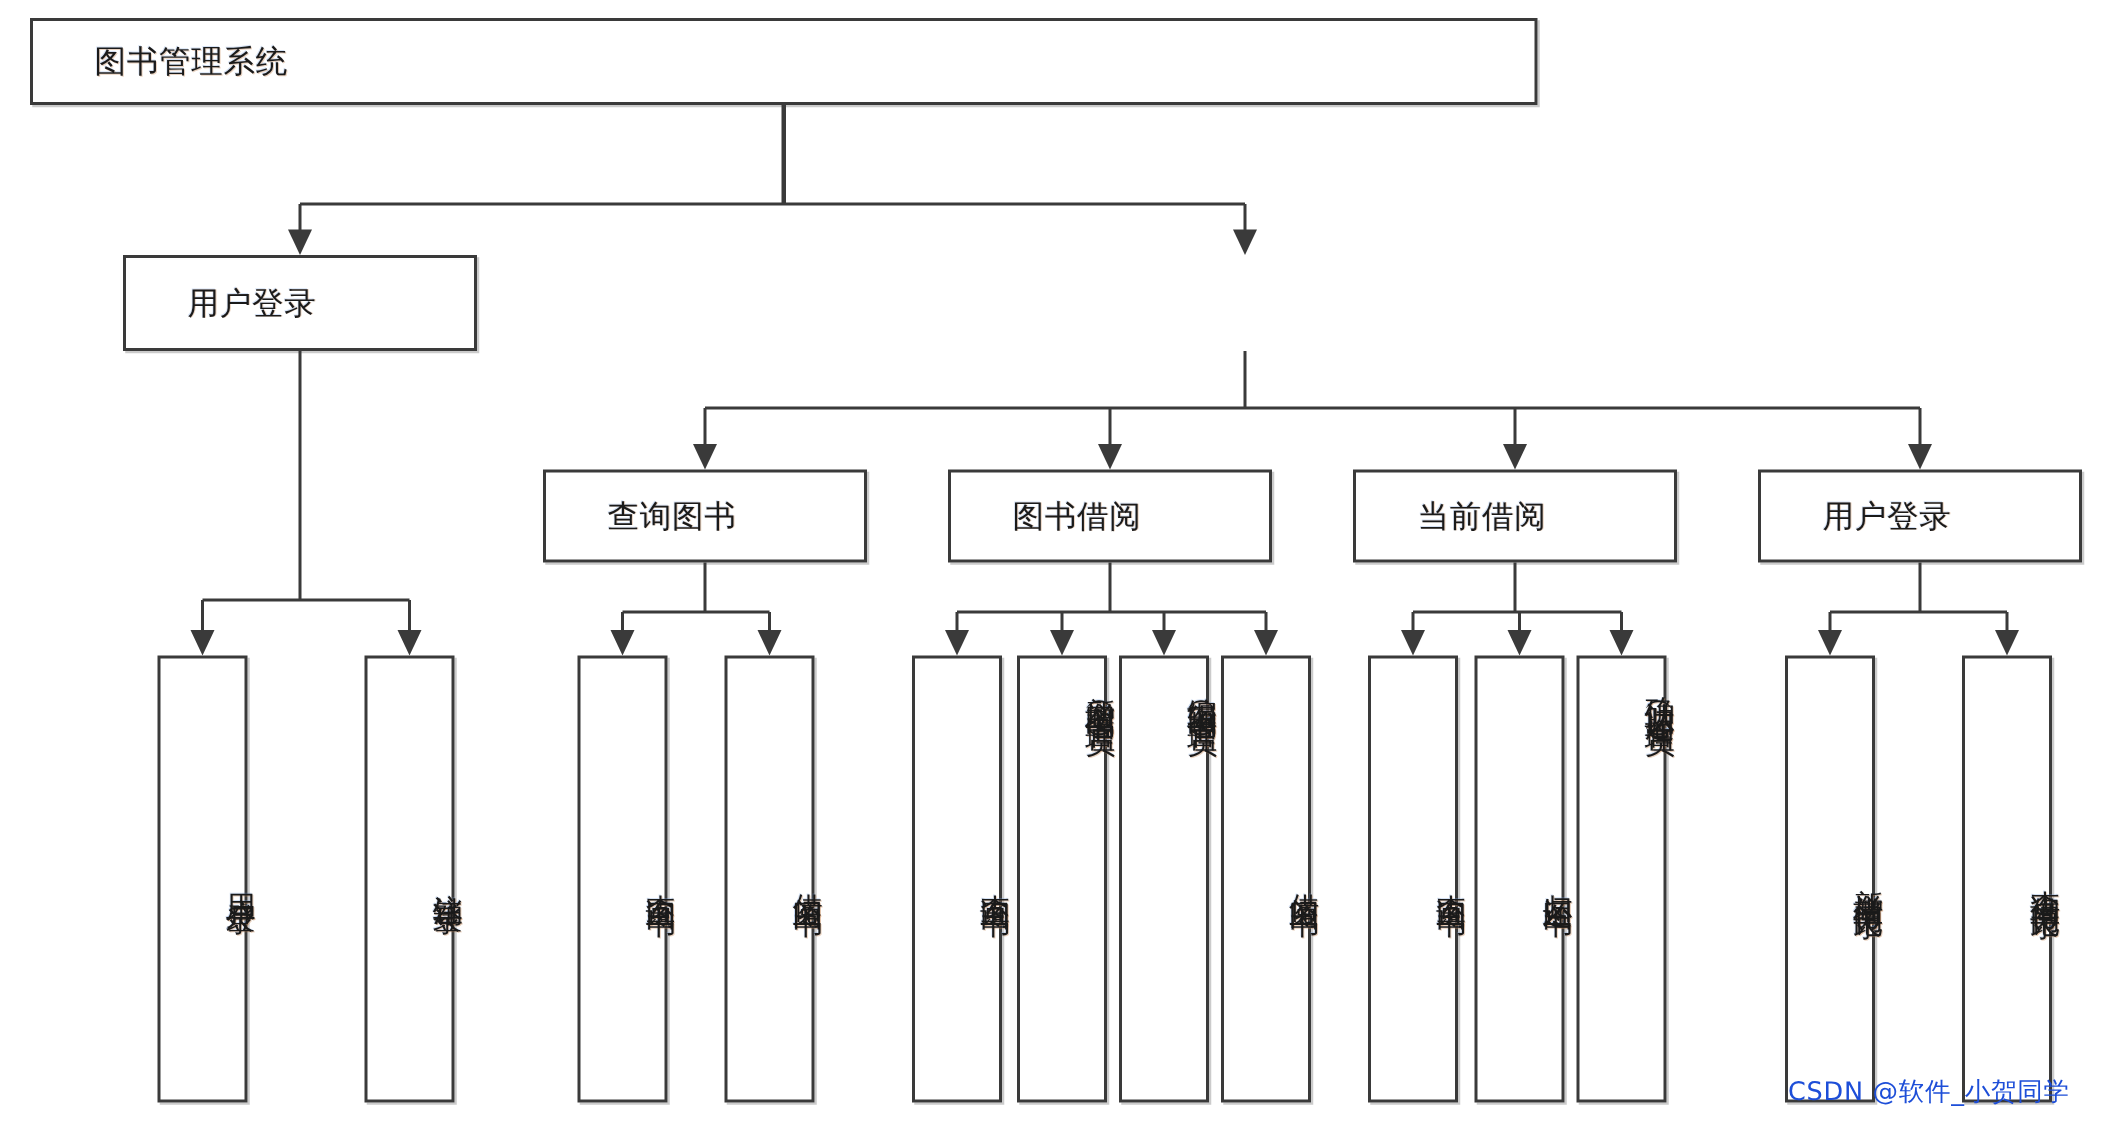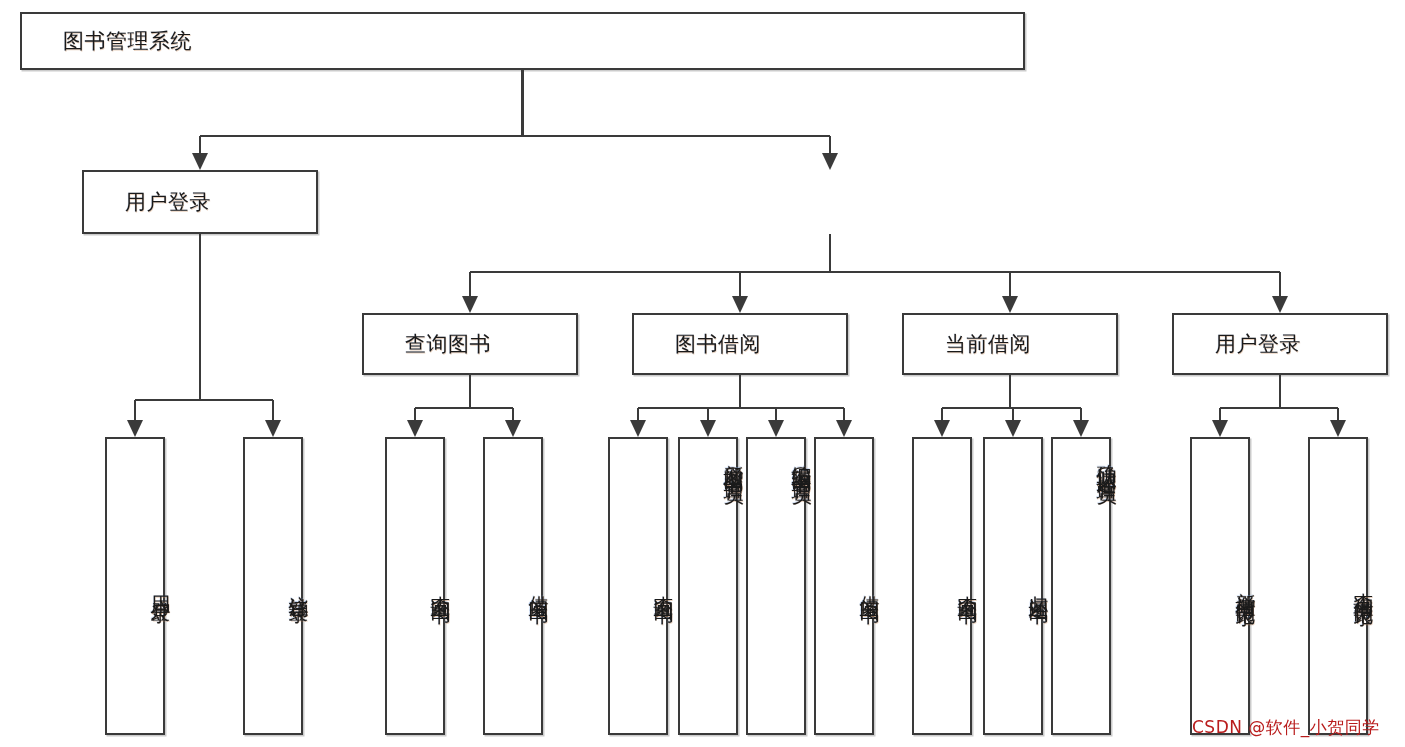--- a/index.html
+++ b/index.html
@@ -71,21 +71,21 @@
     width: 0;
     height: 0;
     border-left: 8px solid transparent;
     border-right: 8px solid transparent;
     border-top: 17px solid #3a3a3a;
   }
   
   #watermark {
     position: absolute;
     font-size: 17px;
-    color: #b91c1c;
+    color: #1d4ed8;
     white-space: nowrap;
     letter-spacing: 0.5px;
     user-select: none;
   }
 </style>
 </head>
 <body>
 
 <div id="canvas">
 

